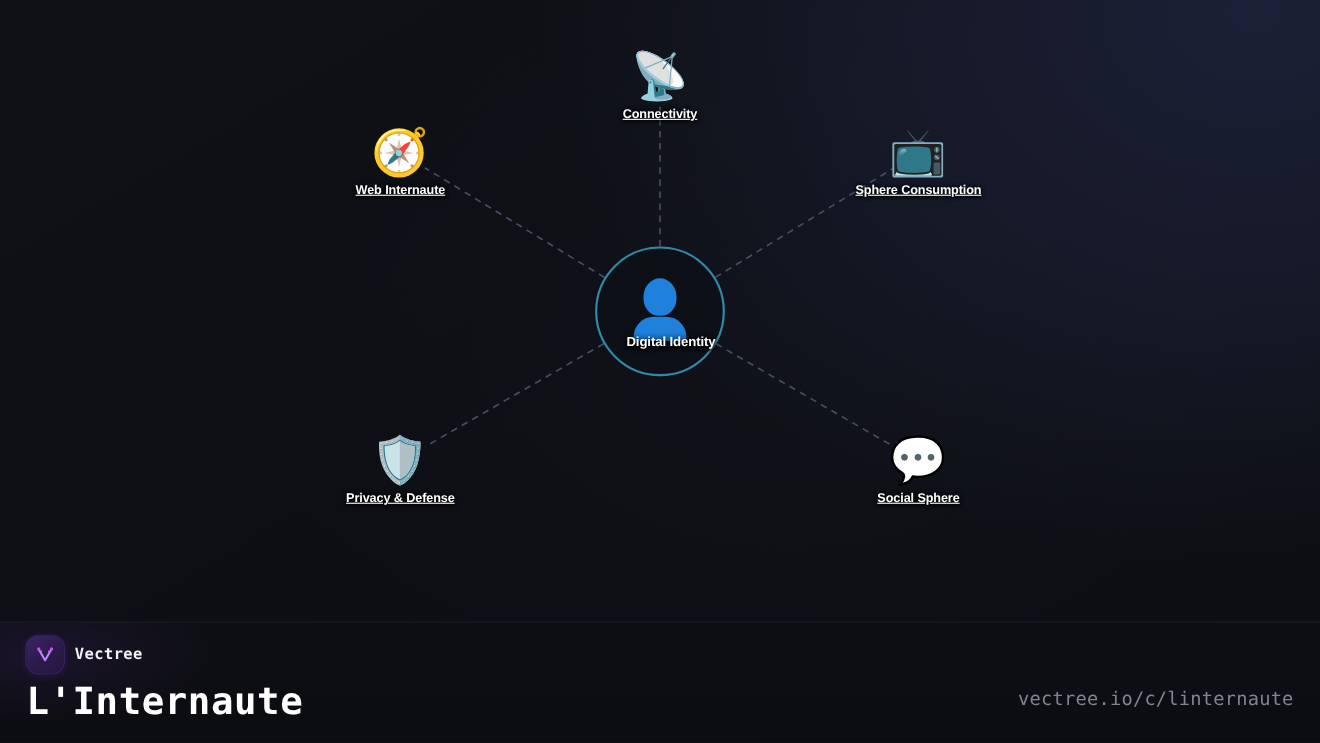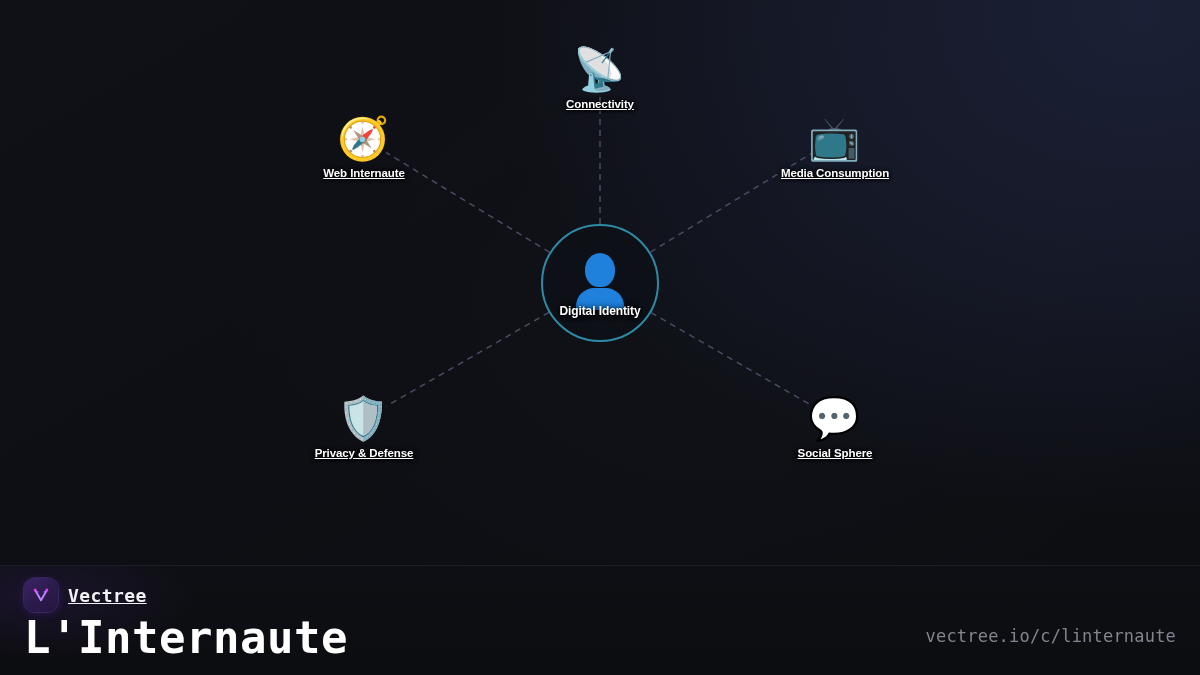--- a/index.html
+++ b/index.html
@@ -91,20 +91,21 @@
     position: absolute;
     left: 50%;
     transform: translateX(-50%);
     top: 78px;
     white-space: nowrap;
     font-size: 12px;
     font-weight: bold;
     color: #ffffff;
     text-shadow: 0 1px 3px #000, 0 0 6px #000;
     letter-spacing: -0.1px;
+    padding-left: 20px;
   }
 
   
   .leaf-node {
     position: absolute;
     width: 150px;
     margin-left: -75px;
     text-align: center;
   }
 
@@ -155,33 +156,32 @@
     border-radius: 11px;
     background: linear-gradient(145deg, #3b2466 0%, #2a1b4a 55%, #241640 100%);
     box-shadow: 0 0 0 1px rgba(150,90,230,0.22), 0 2px 8px rgba(80,40,160,0.35);
     display: flex;
     align-items: center;
     justify-content: center;
   }
 
   .brand-name {
     font-family: "DejaVu Sans Mono", monospace;
-    font-size: 18px;
+    font-size: 14px;
     font-weight: bold;
     color: #f2f2f5;
     letter-spacing: 0.4px;
-    text-decoration: underline;
   }
 
   .page-title {
     position: absolute;
     left: 24px;
     top: 52px;
     font-family: "DejaVu Sans Mono", monospace;
-    font-size: 44px;
+    font-size: 34px;
     font-weight: bold;
     color: #ffffff;
     letter-spacing: 0.5px;
     line-height: 40px;
   }
 
   .footer-url {
     position: absolute;
     right: 24px;
     top: 60px;
@@ -220,21 +220,21 @@
         <div class="leaf-node" style="left: 600px; top: 44px;">
           <div class="leaf-icon">📡</div>
           <div class="leaf-label">Connectivity</div>
         </div>
         <div class="leaf-node" style="left: 364px; top: 113px;">
           <div class="leaf-icon">🧭</div>
           <div class="leaf-label">Web Internaute</div>
         </div>
         <div class="leaf-node" style="left: 835px; top: 113px;">
           <div class="leaf-icon">📺</div>
-          <div class="leaf-label">Media Consumption</div>
+          <div class="leaf-label">Sphere Consumption</div>
         </div>
         <div class="leaf-node" style="left: 364px; top: 393px;">
           <div class="leaf-icon">🛡️</div>
           <div class="leaf-label">Privacy &amp; Defense</div>
         </div>
         <div class="leaf-node" style="left: 835px; top: 393px;">
           <div class="leaf-icon">💬</div>
           <div class="leaf-label">Social Sphere</div>
         </div>
       </div>

